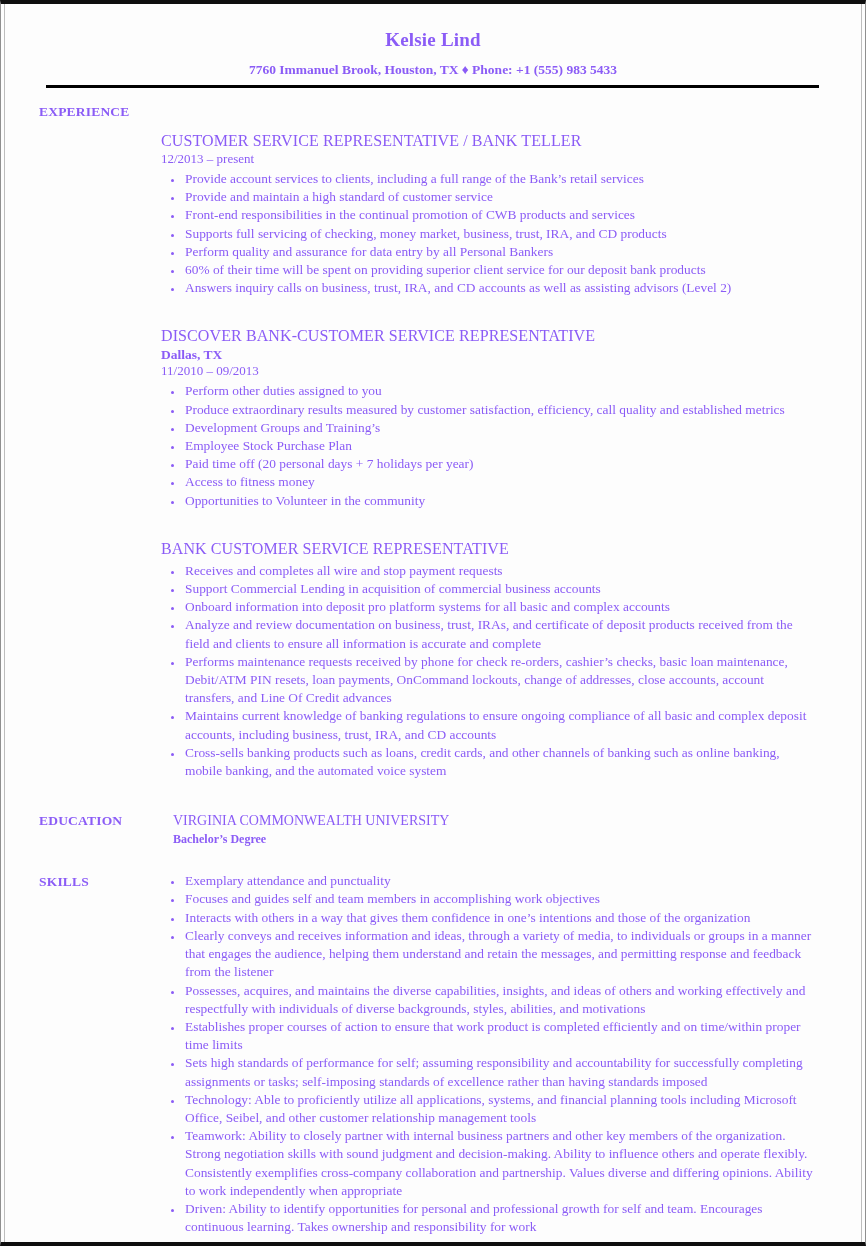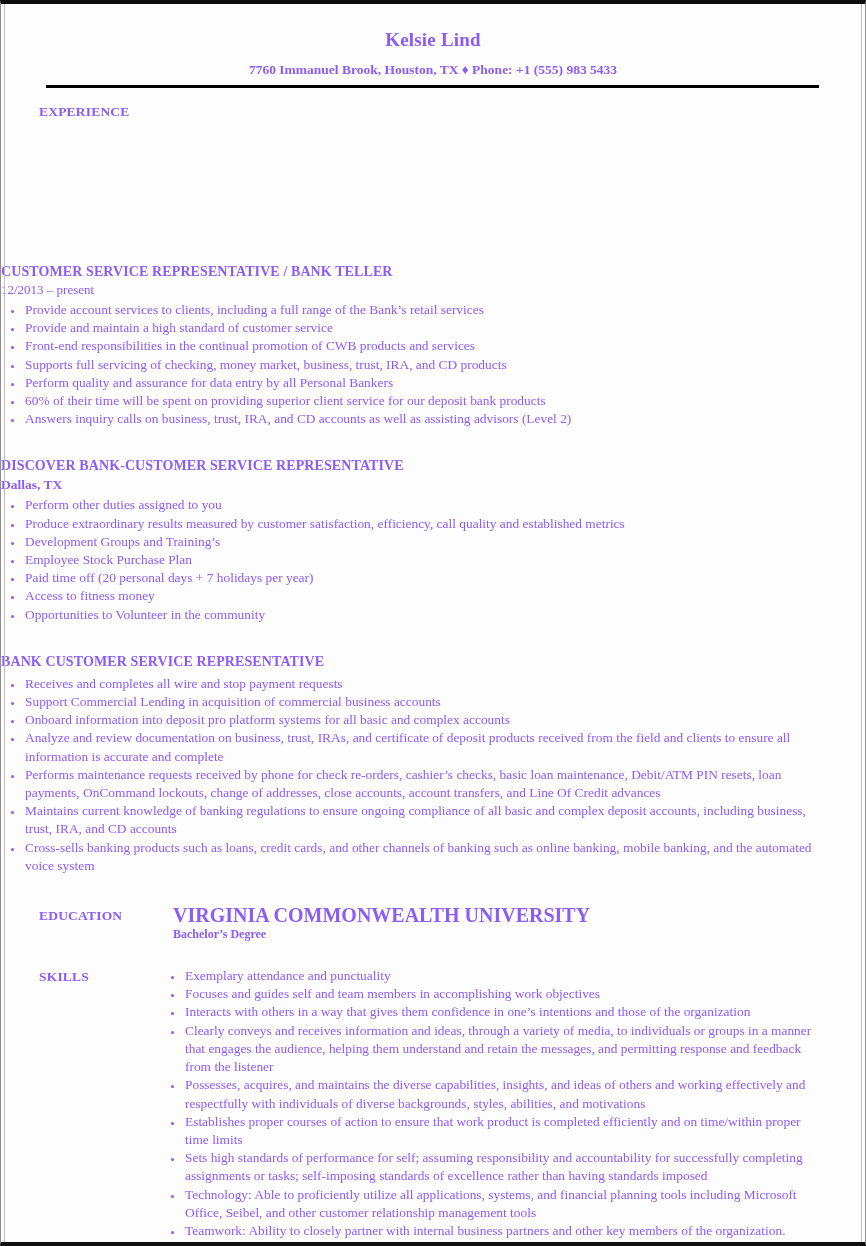--- a/index.html
+++ b/index.html
@@ -67,31 +67,32 @@
     font-weight: bold;
     line-height: 19px;
     letter-spacing: 0.2px;
   }
   .row .content-col {
     box-sizing: border-box;
     flex: 1 1 auto;
     padding-right: 50px;
   }
 
-  .row-experience { margin-top: 0; flex-direction: column; }
+  .row-experience { margin-top: 0; }
   .row-education  { margin-top: 31px; gap: 12px; }
   .row-skills     { margin-top: 23px; }
 
   .job { margin-bottom: 28px; }
   .job:last-child { margin-bottom: 0; }
   .job-title {
-    font-size: 14px;
-    font-weight: bold;
+    font-size: 16px;
+    font-weight: normal;
     line-height: 20px;
     letter-spacing: 0.1px;
+    margin-top: 29px;
   }
   .job-location {
     font-size: 13.5px;
     font-weight: bold;
     line-height: 17px;
   }
   .job-dates {
     font-size: 13px;
     line-height: 16px;
   }
@@ -102,22 +103,22 @@
     list-style: disc outside;
   }
   ul.bullets li {
     font-size: 13.4px;
     line-height: 18.2px;
     padding-left: 1px;
   }
   ul.bullets li::marker { font-size: 11px; }
 
   .edu-school {
-    font-size: 20px;
-    font-weight: bold;
+    font-size: 14px;
+    font-weight: normal;
     line-height: 19px;
   }
   .edu-degree {
     font-size: 12px;
     font-weight: bold;
     line-height: 19px;
   }
 </style>
 </head>
 <body>
@@ -146,20 +147,21 @@
               <li>Supports full servicing of checking, money market, business, trust, IRA, and CD products</li>
               <li>Perform quality and assurance for data entry by all Personal Bankers</li>
               <li>60% of their time will be spent on providing superior client service for our deposit bank products</li>
               <li>Answers inquiry calls on business, trust, IRA, and CD accounts as well as assisting advisors (Level 2)</li>
             </ul>
         </div>
 
         <div class="job">
           <div class="job-title">DISCOVER BANK-CUSTOMER SERVICE REPRESENTATIVE</div>
           <div class="job-location">Dallas, TX</div>
+          <div class="job-dates">11/2010 – 09/2013</div>
           <ul class="bullets">
               <li>Perform other duties assigned to you</li>
               <li>Produce extraordinary results measured by customer satisfaction, efficiency, call quality and established metrics</li>
               <li>Development Groups and Training’s</li>
               <li>Employee Stock Purchase Plan</li>
               <li>Paid time off (20 personal days + 7 holidays per year)</li>
               <li>Access to fitness money</li>
               <li>Opportunities to Volunteer in the community</li>
             </ul>
         </div>

